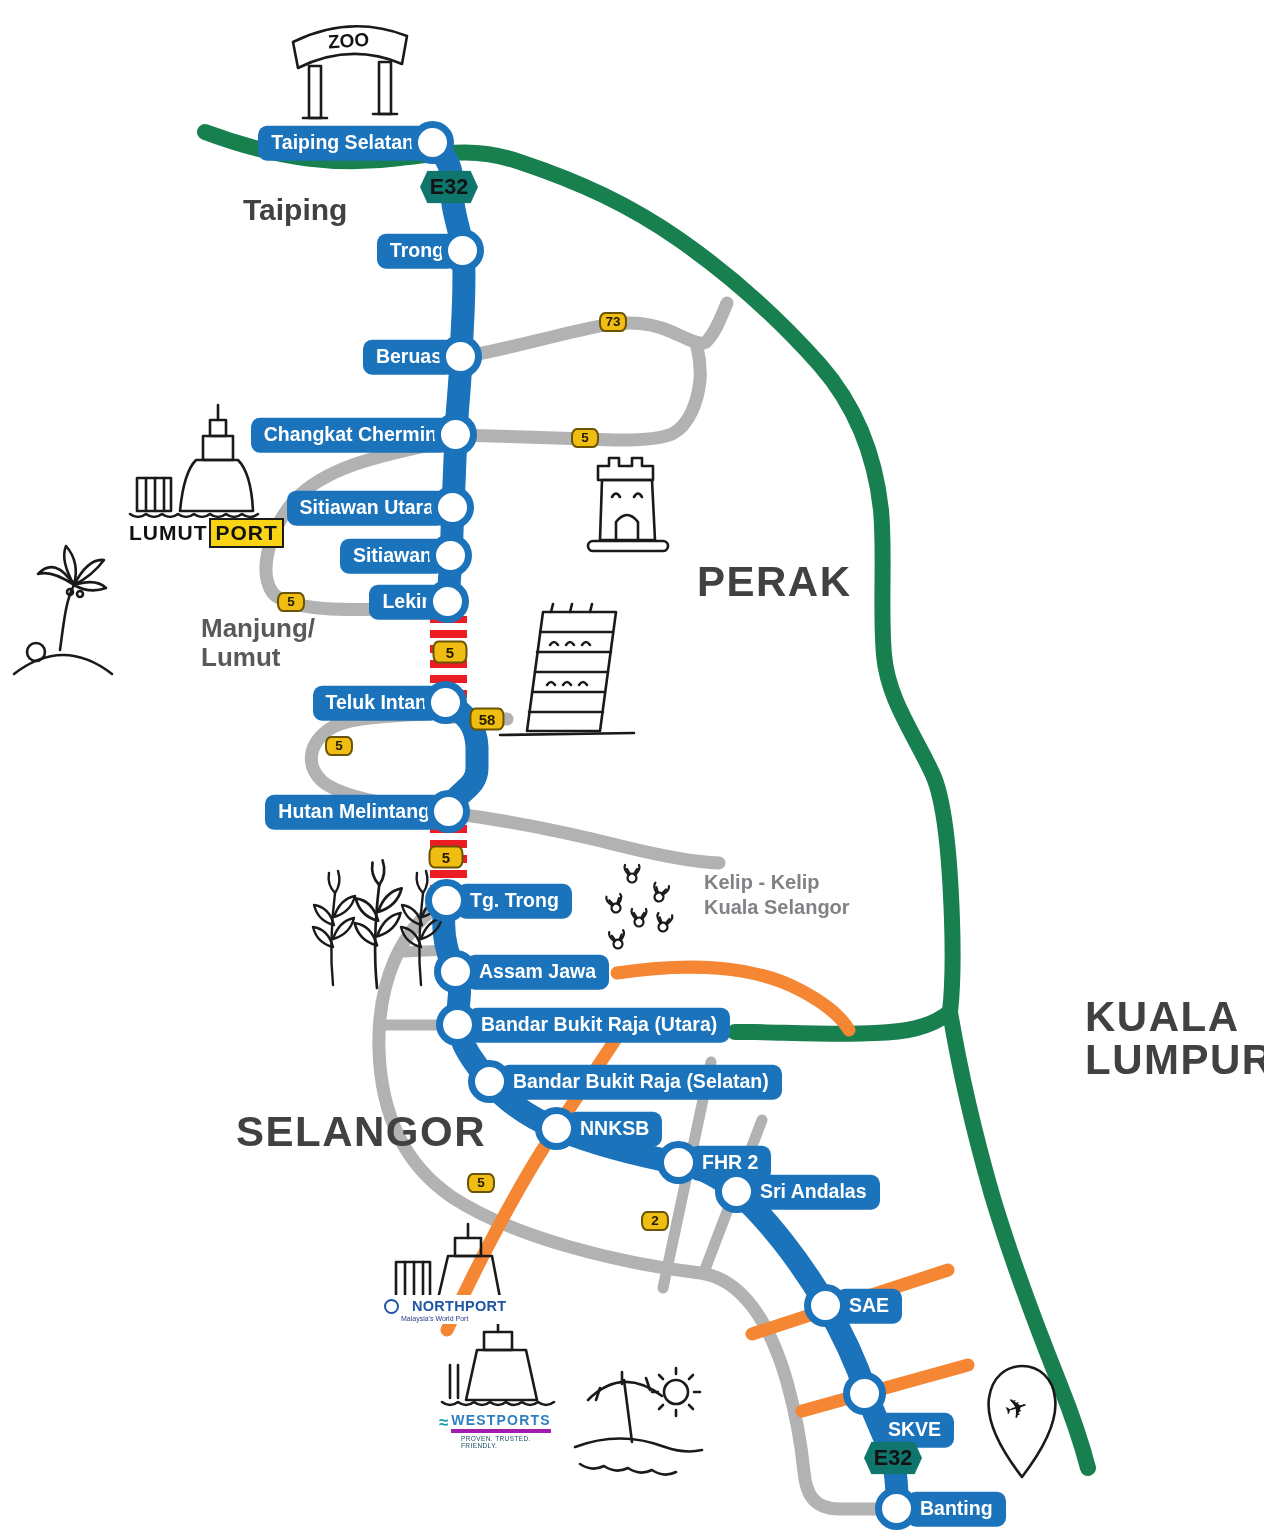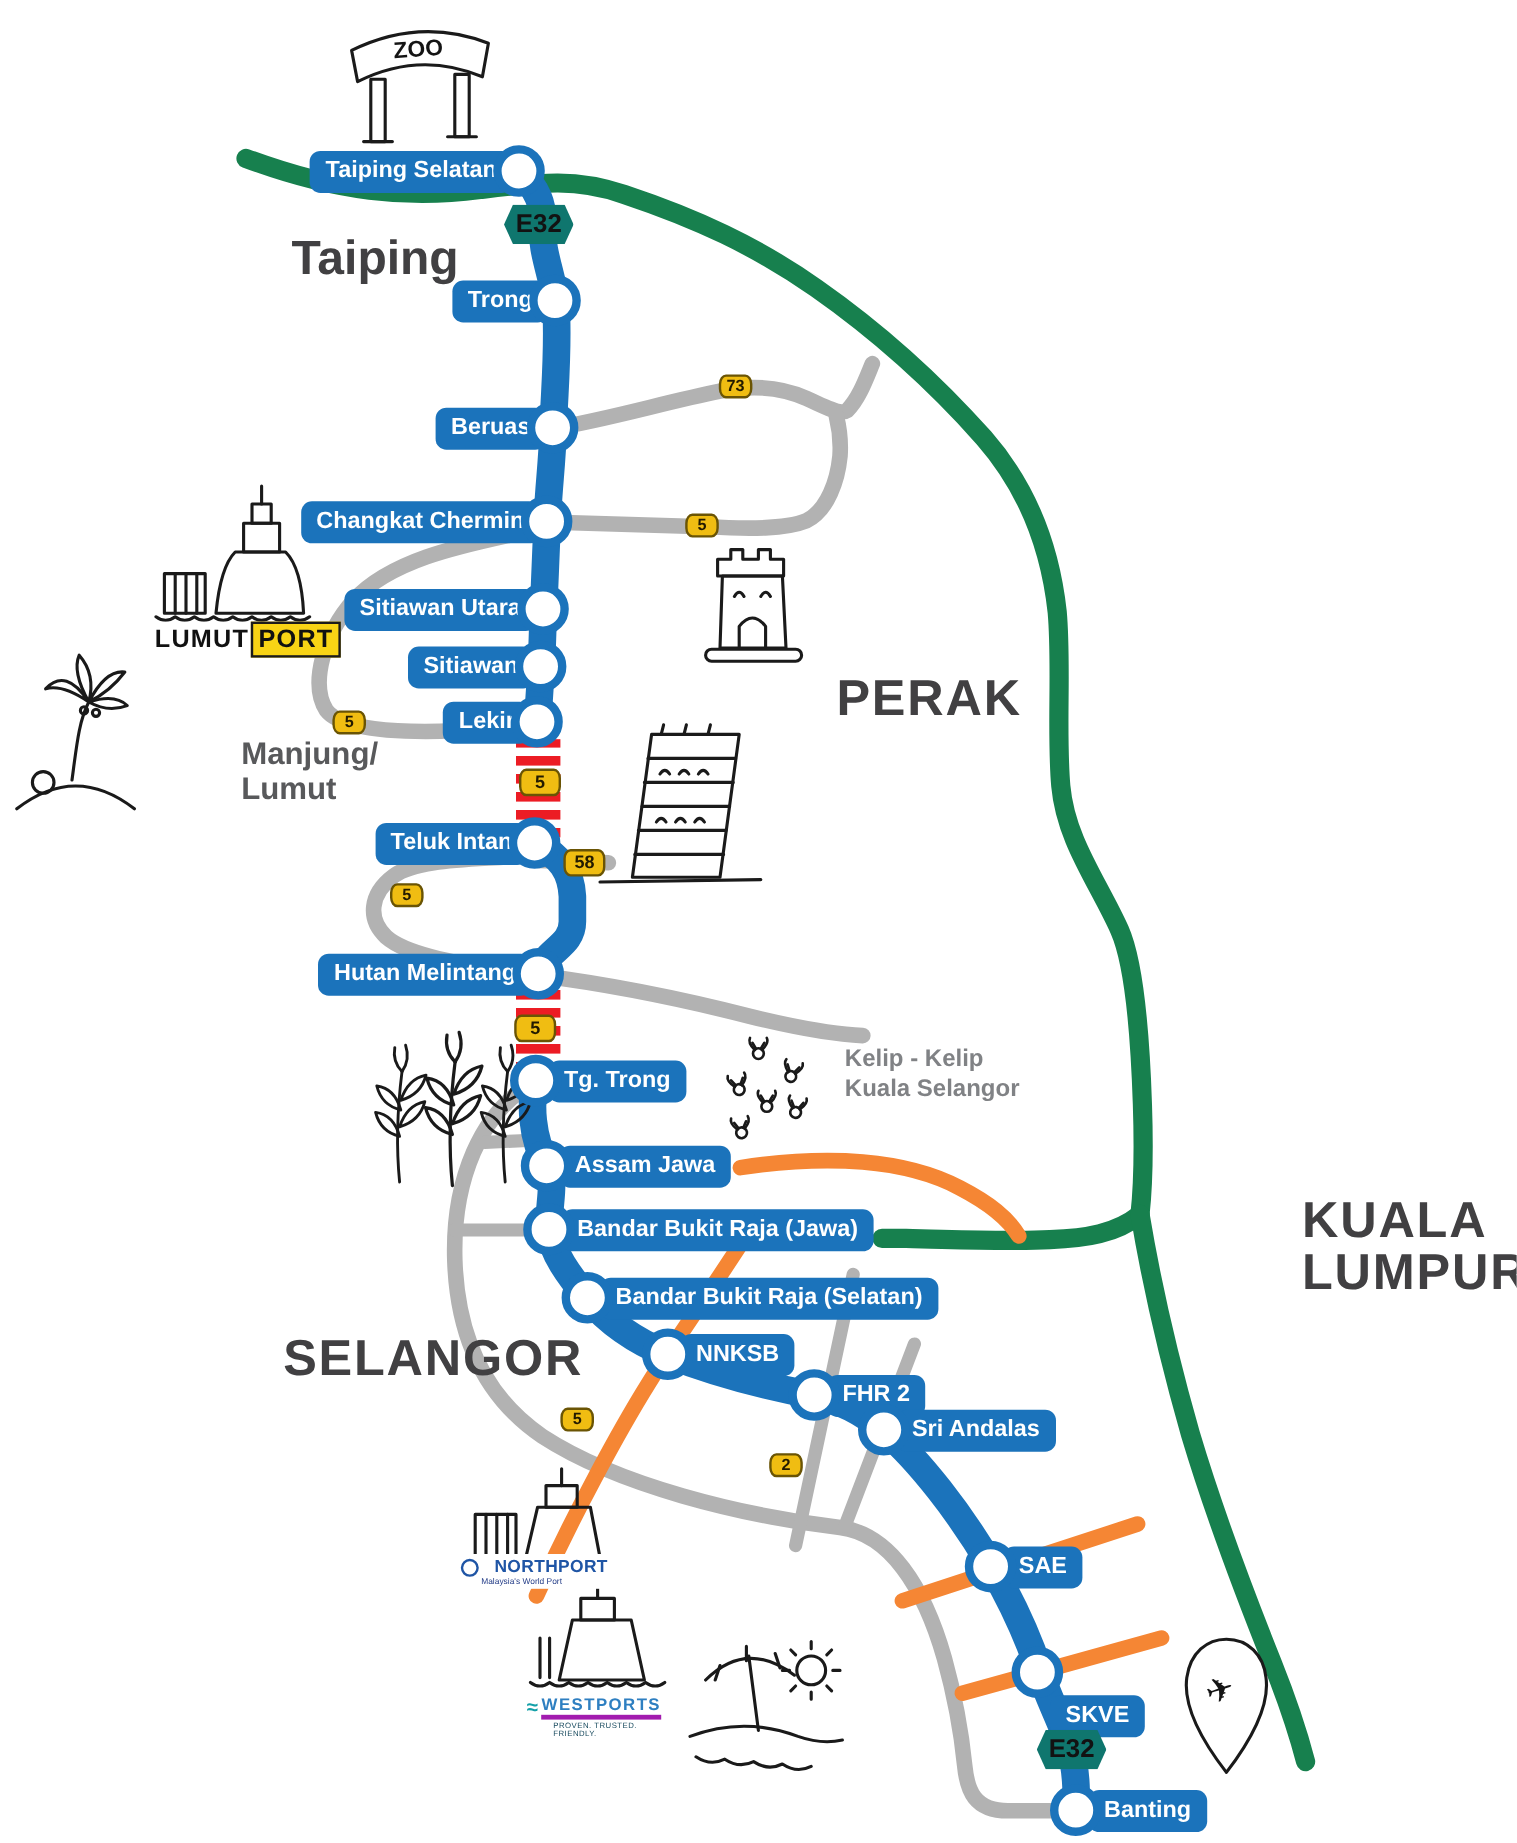--- a/index.html
+++ b/index.html
@@ -1,20 +1,20 @@
 <!DOCTYPE html>
 <html style="--expressway-blue: #1b73bb; --trunk-green: #17804e; --highway-orange: #f58634; --road-gray: #b2b2b2; --construction-red: #ec1c24; --badge-yellow: #f0bd12; --badge-border: #6a5404; --region-text: #414042; --muted-text: #58595b;"><head>
 <meta charset="utf-8">
 <style>
   html,body{margin:0;padding:0;background:#ffffff}
   #map{position:relative;width:1264px;height:1536px;background:#fff;overflow:hidden;
        font-family:"Liberation Sans",sans-serif}
   svg.layer{position:absolute;left:0;top:0;z-index:0}
   .region{position:absolute;font-weight:bold;white-space:nowrap;z-index:1;color:var(--region-text)}
-  .region.city{font-size:40px}
+  .region.city{font-size:30px}
   .region.state{font-size:42px;letter-spacing:1.5px}
   .region.area{font-size:26px;color:var(--muted-text)}
   .region.poi{font-size:20px;color:#808285}
   .pill{position:absolute;transform:translateY(-50%);background:var(--expressway-blue);
         color:#fff;font-weight:bold;font-size:19.5px;line-height:1;padding:7px 13px 8px;
         border-radius:9px;white-space:nowrap;z-index:2}
   .node{position:absolute;width:29px;height:29px;box-sizing:content-box;background:#fff;
         border:7.5px solid var(--expressway-blue);border-radius:50%;z-index:3}
   .shield{position:absolute;transform:translate(-50%,-50%);background:var(--badge-yellow);
           border:2px solid var(--badge-border);color:#231b00;font-weight:bold;font-size:13.5px;
@@ -236,21 +236,21 @@
     <div class="pill" style="top: 602px; right: 822px;">Lekir</div>
     <div class="node" style="left: 426px; top: 580px;"></div>
     <div class="pill" style="top: 703px; right: 824px;">Teluk Intan</div>
     <div class="node" style="left: 424px; top: 681px;"></div>
     <div class="pill" style="top: 812px; right: 821px;">Hutan Melintang</div>
     <div class="node" style="left: 427px; top: 790px;"></div>
     <div class="pill" style="top: 901px; left: 457px;">Tg. Trong</div>
     <div class="node" style="left: 425px; top: 879px;"></div>
     <div class="pill" style="top: 972px; left: 466px;">Assam Jawa</div>
     <div class="node" style="left: 434px; top: 950px;"></div>
-    <div class="pill" style="top: 1025px; left: 468px;">Bandar Bukit Raja (Jawa)</div>
+    <div class="pill" style="top: 1025px; left: 468px;">Bandar Bukit Raja (Utara)</div>
     <div class="node" style="left: 436px; top: 1003px;"></div>
     <div class="pill" style="top: 1082px; left: 500px;">Bandar Bukit Raja (Selatan)</div>
     <div class="node" style="left: 468px; top: 1060px;"></div>
     <div class="pill" style="top: 1129px; left: 567px;">NNKSB</div>
     <div class="node" style="left: 535px; top: 1107px;"></div>
     <div class="pill" style="top: 1163px; left: 689px;">FHR 2</div>
     <div class="node" style="left: 657px; top: 1141px;"></div>
     <div class="pill" style="top: 1192px; left: 747px;">Sri Andalas</div>
     <div class="node" style="left: 715px; top: 1170px;"></div>
     <div class="pill" style="top: 1306px; left: 836px;">SAE</div>

